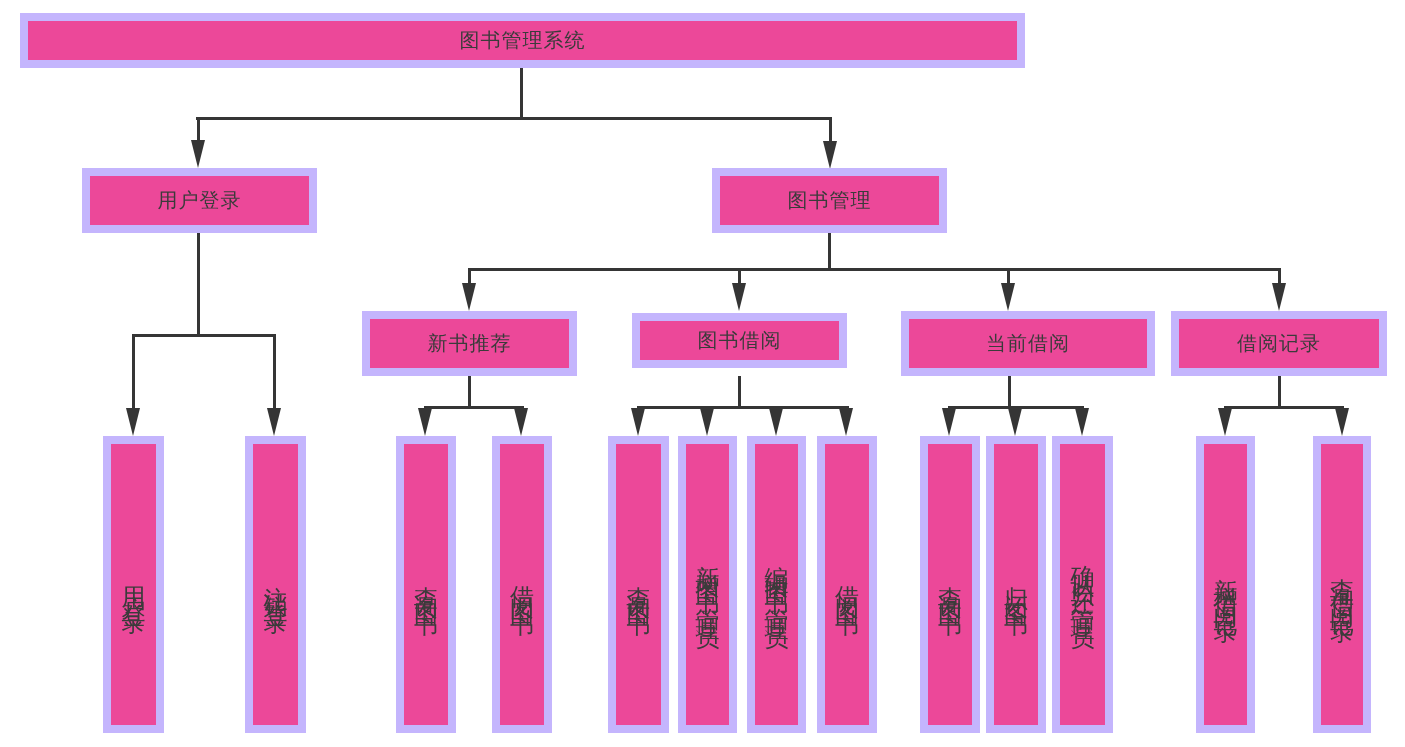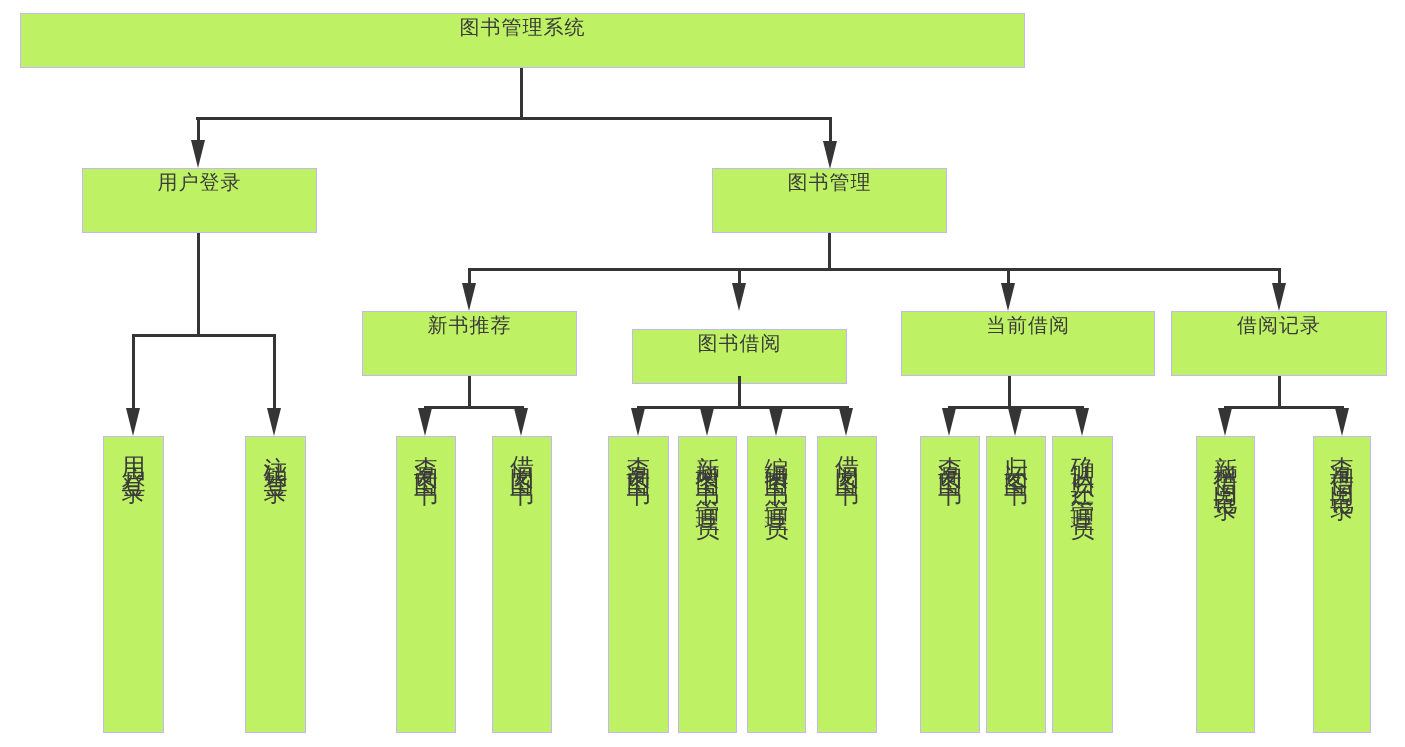--- a/index.html
+++ b/index.html
@@ -1,22 +1,22 @@
 <!DOCTYPE html>
 <html><head>
 <meta charset="utf-8">
 <style>
   html,body{margin:0;padding:0;background:#ffffff;}
   #stage{
     position:relative;width:1405px;height:747px;background:#ffffff;overflow:hidden;
     font-family:"Liberation Sans","DejaVu Sans",sans-serif;color:#3b3b3b;
   }
   .box{
-    position:absolute;background:#bef264;border:1px solid #c4b5fd;box-sizing:border-box;
-    display:flex;justify-content:center;
+    position:absolute;background:#ec4899;border:8px solid #c4b5fd;box-sizing:border-box;
+    display:flex;align-items:center;justify-content:center;
   }
   .hlabel{font-size:20px;letter-spacing:1px;color:#3b3b3b;white-space:nowrap;}
   .vtext{
     writing-mode:vertical-rl;text-orientation:mixed;
     font-size:24px;line-height:1;letter-spacing:0.36em;color:#3b3b3b;white-space:nowrap;
   }
   .line{position:absolute;background:#353535;}
   .arrow{
     position:absolute;width:0;height:0;
     border-left:7px solid transparent;border-right:7px solid transparent;
@@ -65,21 +65,21 @@
   <div class="line" style="left:738px;top:268px;width:3px;height:18px;"></div>
   <div class="arrow" style="left:732px;top:283px;"></div>
   <div class="line" style="left:1007px;top:268px;width:3px;height:18px;"></div>
   <div class="arrow" style="left:1001px;top:283px;"></div>
   <div class="line" style="left:1278px;top:268px;width:3px;height:18px;"></div>
   <div class="arrow" style="left:1272px;top:283px;"></div>
 
   <div class="box" style="left:362px;top:311px;width:215px;height:65px;">
     <span class="hlabel">新书推荐</span>
   </div>
-  <div class="box" style="left:632px;top:329px;width:215px;height:55px;">
+  <div class="box" style="left:632px;top:313px;width:215px;height:55px;">
     <span class="hlabel">图书借阅</span>
   </div>
   <div class="box" style="left:901px;top:311px;width:254px;height:65px;">
     <span class="hlabel">当前借阅</span>
   </div>
   <div class="box" style="left:1171px;top:311px;width:216px;height:65px;">
     <span class="hlabel">借阅记录</span>
   </div>
 
   <div class="line" style="left:468px;top:376px;width:3px;height:32px;"></div>

